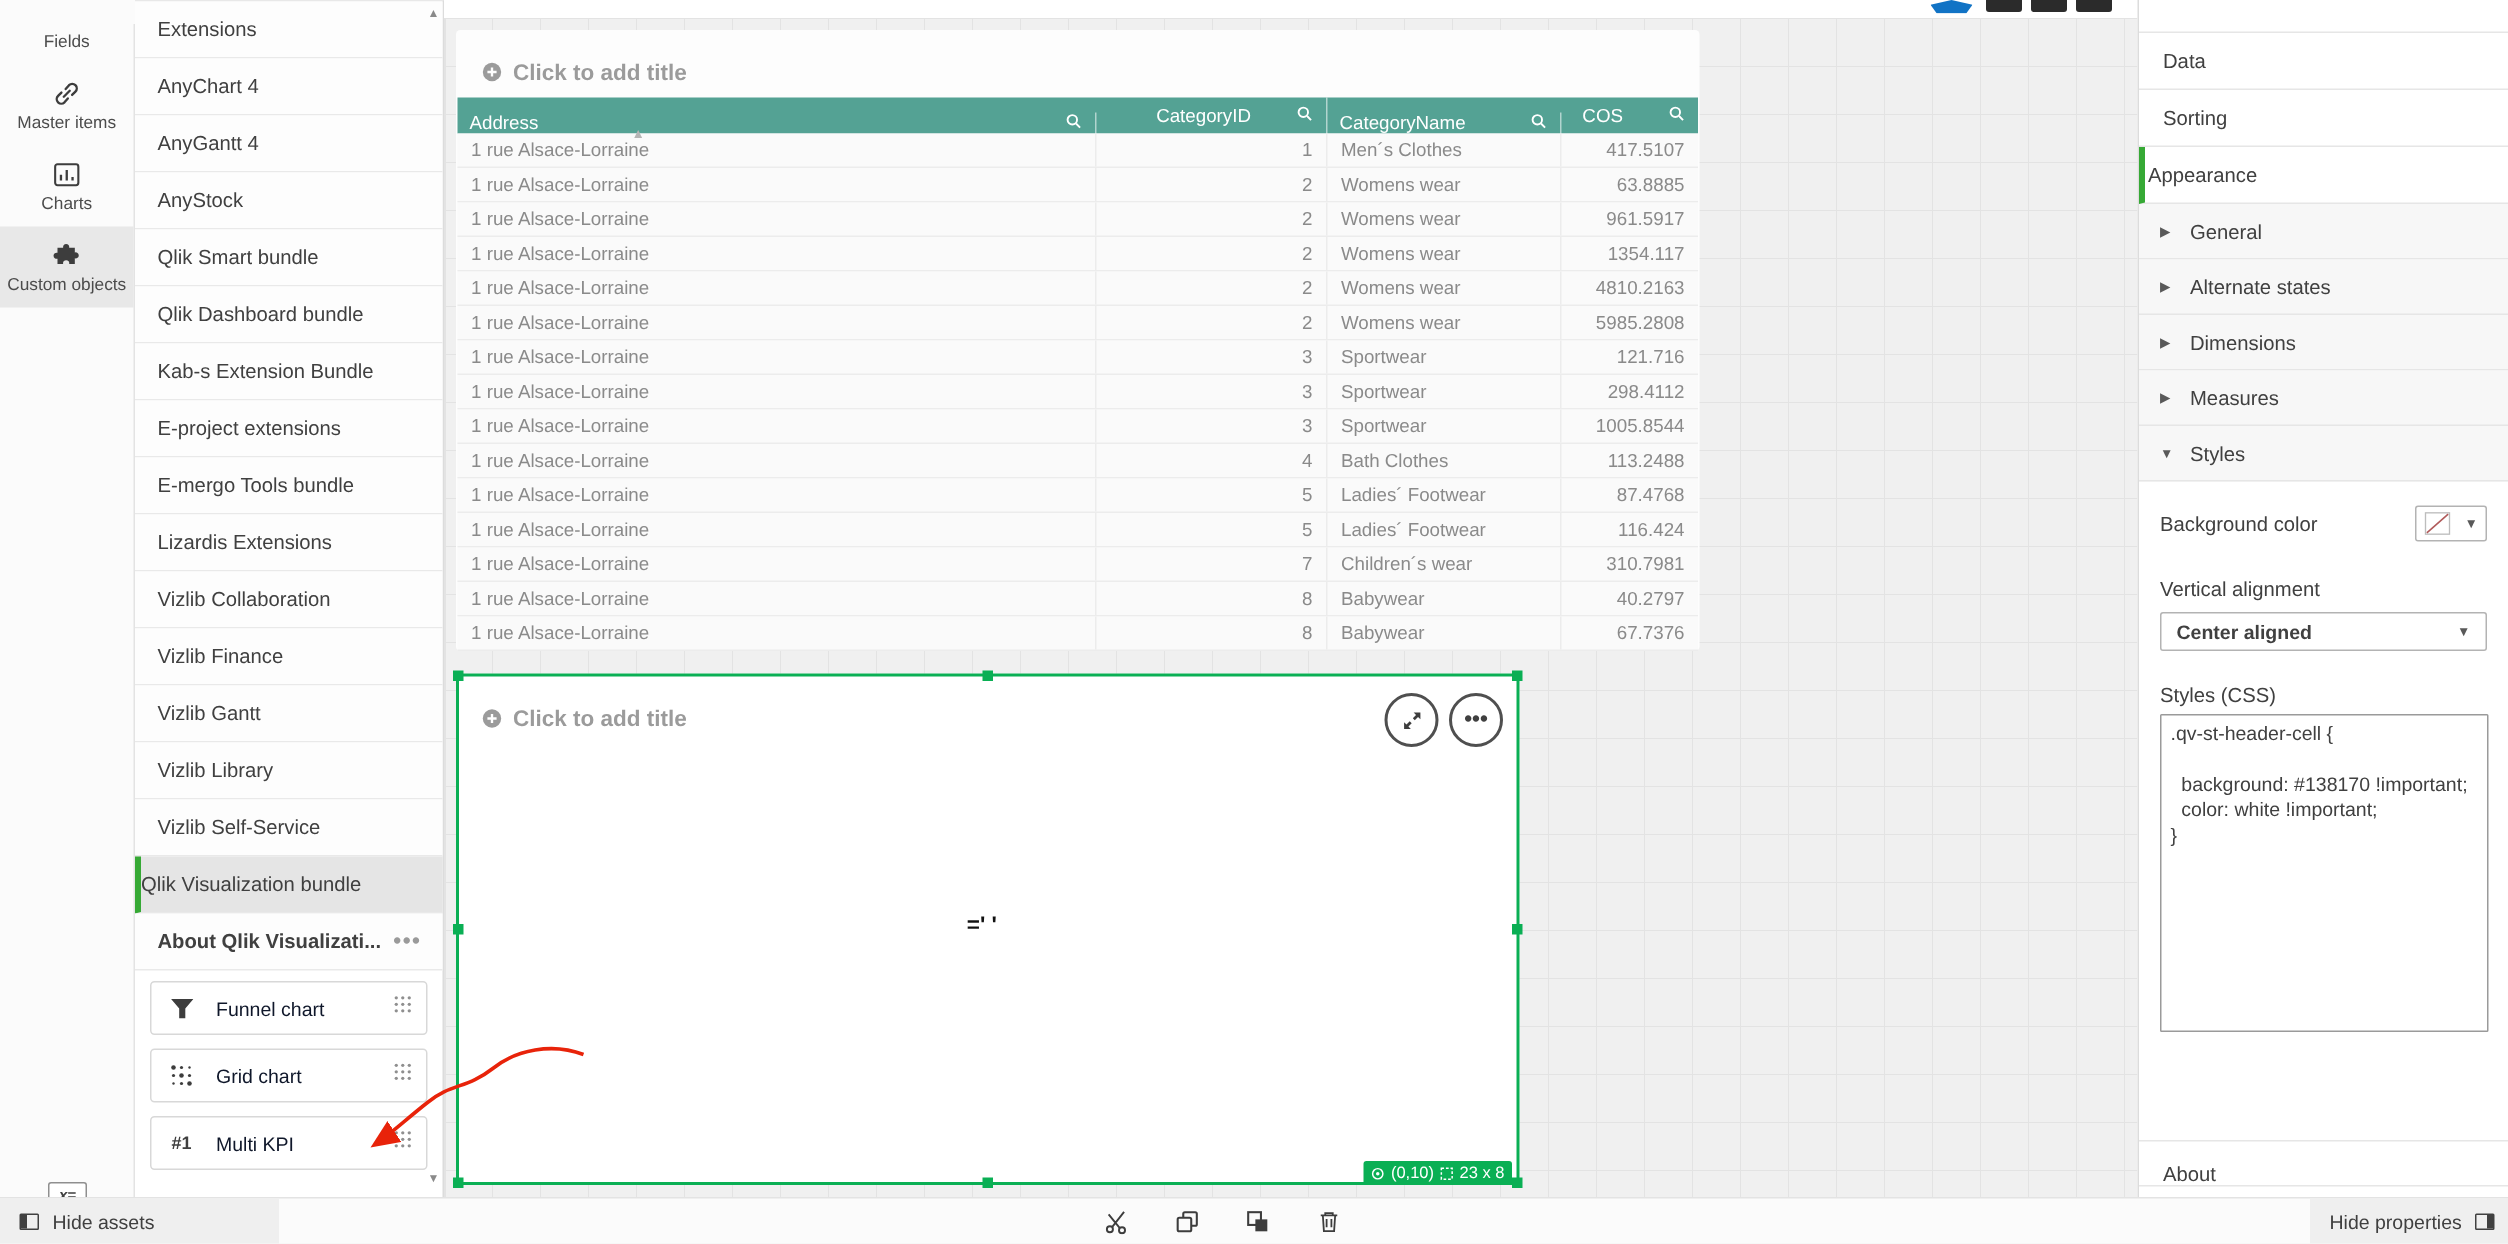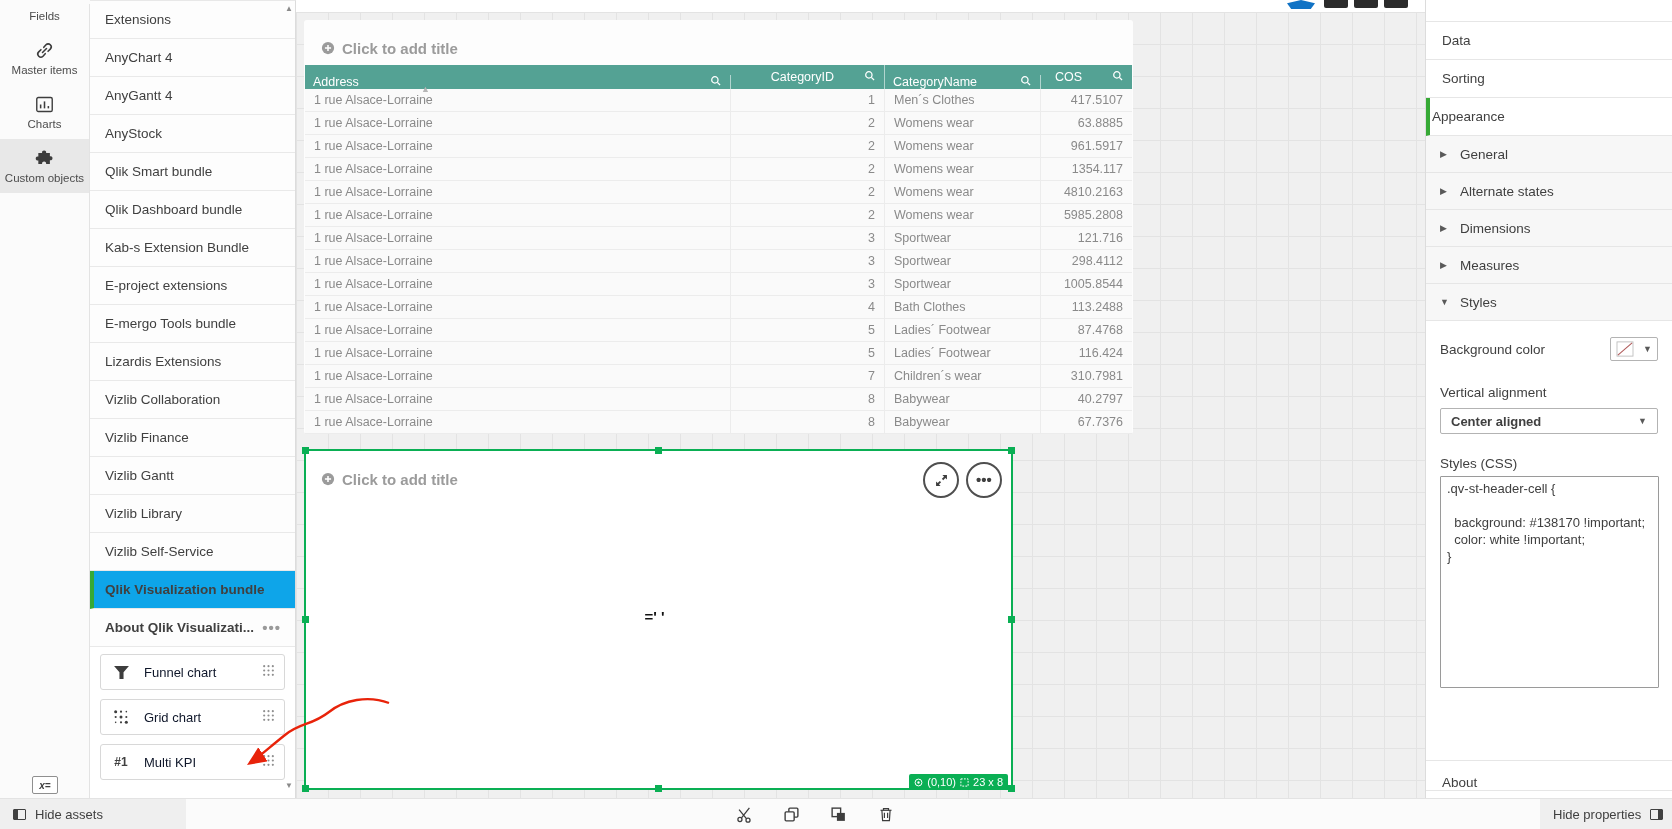--- a/index.html
+++ b/index.html
@@ -4,32 +4,32 @@
 <style>
   * { margin:0; padding:0; box-sizing:border-box; }
   html,body { width:1672px; height:829px; overflow:hidden; }
   body { font-family:"Liberation Sans", sans-serif; background:#fbfbfb; color:#404040; position:relative; }
 
   :root{
     --teal:#54a294; --sel-green:#0aaf54; --accent-green:#36a935; --arrow-red:#e8230a;
   }
 
   
-  .icon-rail{ position:absolute; left:0; top:4px; width:90px; height:798px; background:#fbfbfb; border-right:1px solid #e3e3e3; }
+  .icon-rail{ position:absolute; left:0; top:16px; width:90px; height:798px; background:#fbfbfb; border-right:1px solid #e3e3e3; }
   .rail-item{ width:100%; text-align:center; padding:9px 2px; cursor:pointer; }
   .rail-item .ric{ height:20px; display:flex; align-items:center; justify-content:center; }
   .rail-item .rlb{ font-size:11.5px; color:#4c4c4c; margin-top:4px; }
   .rail-item.first{ padding-top:2px; }
   .rail-item.active{ background:#e8e8e8; }
   .variables-btn{ position:absolute; left:32px; bottom:8px; width:26px; height:18px; border:1px solid #8f8f8f; border-radius:2px; background:#fff; font-size:10px; font-style:italic; font-weight:bold; color:#404040; display:flex; align-items:center; justify-content:center; }
 
   
   .assets-panel{ position:absolute; left:90px; top:0; width:206px; height:798px; background:#fff; border-right:1px solid #dcdcdc; border-top:1px solid #e8e8e8; }
   .asset-item{ height:38px; display:flex; align-items:center; justify-content:space-between; padding:0 14px 0 15px; border-bottom:1px solid #e9e9e9; font-size:13.5px; color:#404040; cursor:pointer; background:#fdfdfd; }
-  .asset-item.selected{ border-left:4px solid var(--accent-green); padding-left:11px; background:#0ea5e9;font-weight:bold; }
+  .asset-item.selected{ border-left:4px solid var(--accent-green); padding-left:0; background:#e5e5e5; }
   .asset-item.bold span{ font-weight:bold; }
   .asset-item .ellipsis{ color:#9a9a9a; font-size:15px; letter-spacing:1px; }
   .chart-items{ padding:7px 10px 0 10px; }
   .chart-item{ height:36px; border:1px solid #d8d8d8; border-radius:3px; background:#fff; display:flex; align-items:center; padding:0 9px; margin-bottom:9px; cursor:grab; }
   .chart-item .cic{ width:22px; display:flex; align-items:center; justify-content:center; }
   .chart-item .clb{ flex:1; font-size:13px; color:#0f172a; margin-left:12px; }
   .kpi-num{ font-size:12px; font-weight:bold; color:#404040; }
   .scrollbar{ position:absolute; right:0; top:0; width:11px; height:100%; }
   .sb-arrow{ position:absolute; right:1px; font-size:8px; color:#8a8a8a; width:10px; text-align:center; }
 

